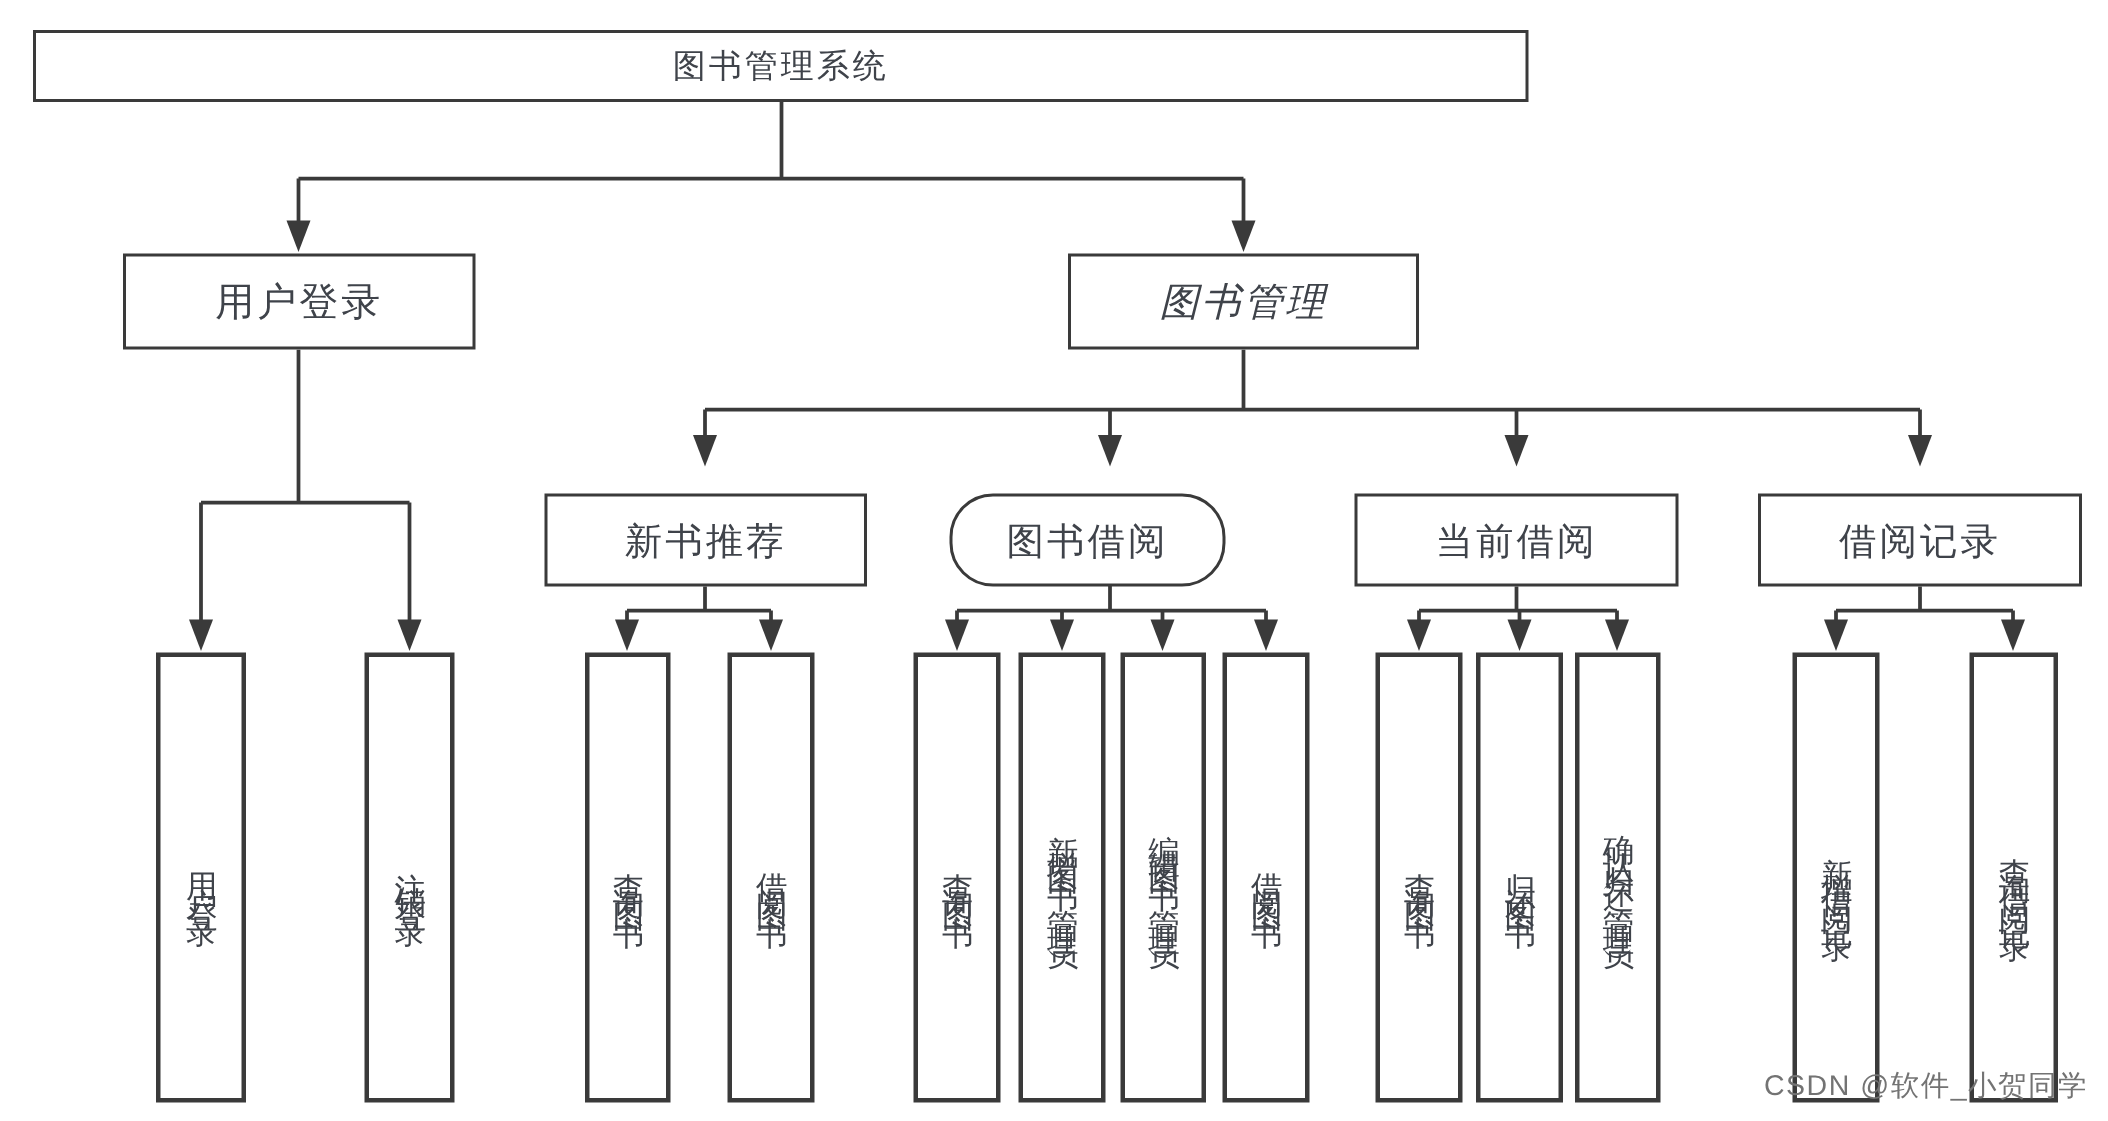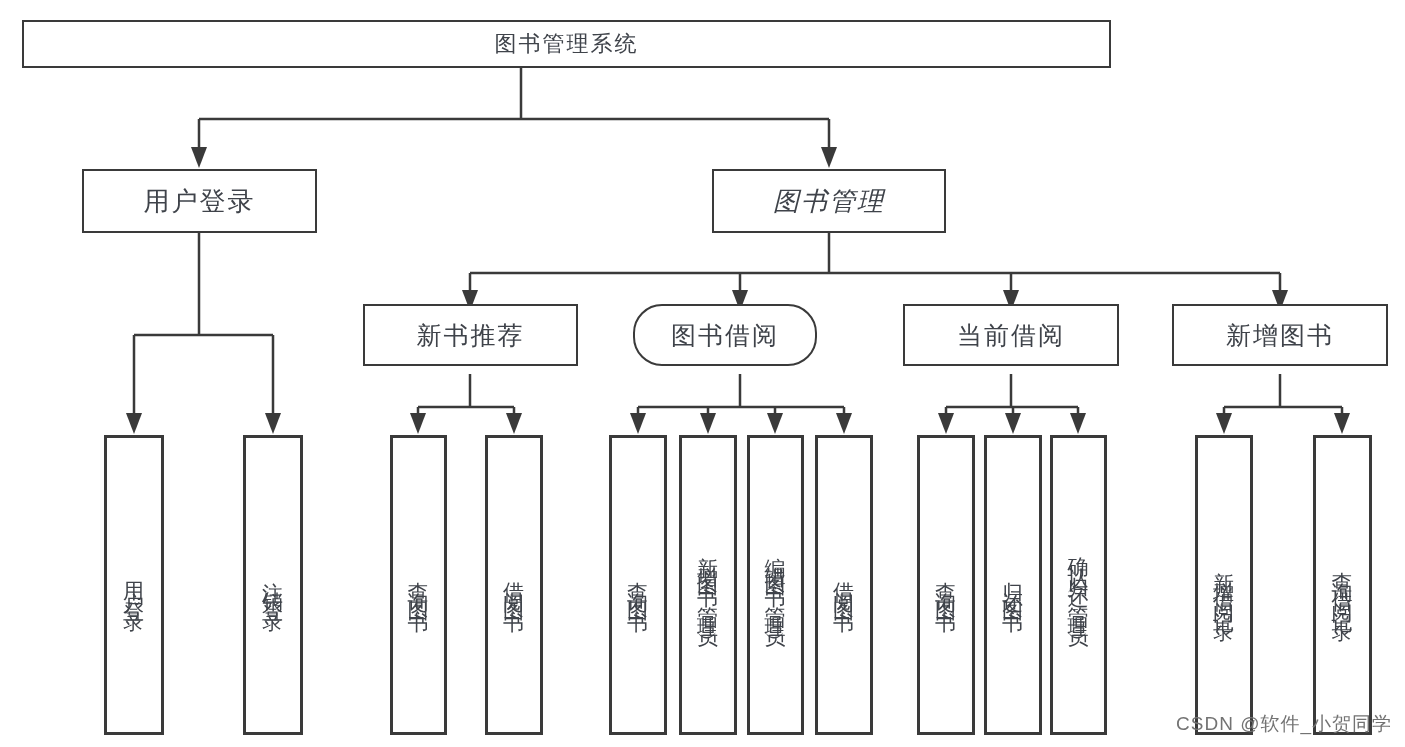--- a/index.html
+++ b/index.html
@@ -23,21 +23,21 @@
     border: 2px solid #3a3a3a;
     display: flex;
     align-items: center;
     justify-content: center;
     color: #3f434a;
     text-align: center;
     white-space: nowrap;
   }
   .root { top: 20px; height: 48px; font-size: 22px; letter-spacing: 2px; }
   .lvl2 { top: 169px; height: 64px; font-size: 26px; letter-spacing: 2px; border-width: 2.5px; }
-  .lvl3 { top: 304px; height: 62px; font-size: 25px; letter-spacing: 2px; border-width: 2.5px; }
+  .lvl3 { top: 329px; height: 62px; font-size: 25px; letter-spacing: 2px; border-width: 2.5px; }
   .leaf { top: 435px; height: 300px; border-width: 3px; }
   .vtext {
     writing-mode: vertical-rl;
     text-orientation: mixed;
     font-size: 21px;
     letter-spacing: 10px;
     line-height: 1.1;
     white-space: nowrap;
   }
   .watermark {
@@ -79,42 +79,42 @@
       <polygon points="767,413 783,413 775,434"></polygon>
       <polygon points="836,413 852,413 844,434"></polygon>
       <polygon points="938,413 954,413 946,434"></polygon>
       <polygon points="1005,413 1021,413 1013,434"></polygon>
       <polygon points="1070,413 1086,413 1078,434"></polygon>
       <polygon points="1216,413 1232,413 1224,434"></polygon>
       <polygon points="1334,413 1350,413 1342,434"></polygon>
     </g>
   </svg>
 
-  <div class="box root" style="left:22px; width:1089px;">
+  <div class="box root" style="left:22px; width:997px;">
     <span>图书管理系统</span>
   </div>
 
   <div class="box lvl2" style="left:82px; width:235px;">
     <span>用户登录</span>
   </div>
   <div class="box lvl2" style="left:712px; width:234px;font-style:italic;">
     <span>图书管理</span>
   </div>
 
   <div class="box lvl3" style="left:363px; width:215px;">
     <span>新书推荐</span>
   </div>
   <div class="box lvl3" style="left:633px; width:184px;border-radius:29px;">
     <span>图书借阅</span>
   </div>
   <div class="box lvl3" style="left:903px; width:216px;align-items:center;">
     <span>当前借阅</span>
   </div>
   <div class="box lvl3" style="left:1172px; width:216px;">
-    <span>新增图书</span>
+    <span>借阅记录</span>
   </div>
 
   <div class="box leaf" style="left:104px; width:60px;">
     <span class="vtext">用户登录</span>
   </div>
   <div class="box leaf" style="left:243px; width:60px;">
     <span class="vtext">注销登录</span>
   </div>
 
   <div class="box leaf" style="left:390px; width:57px;">

